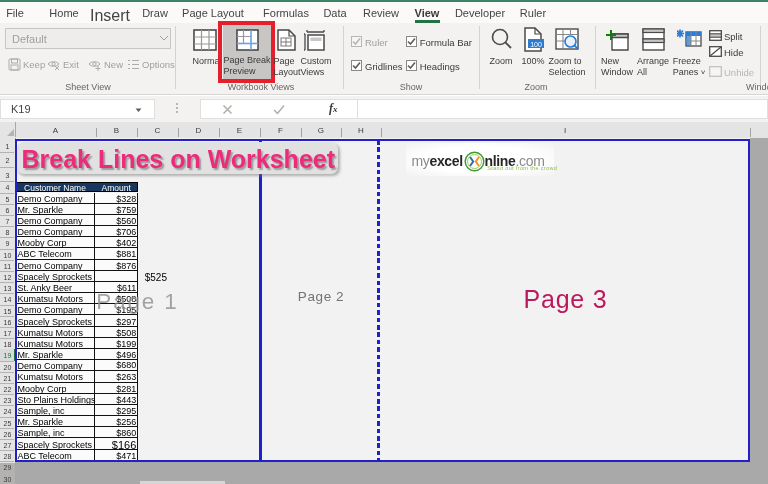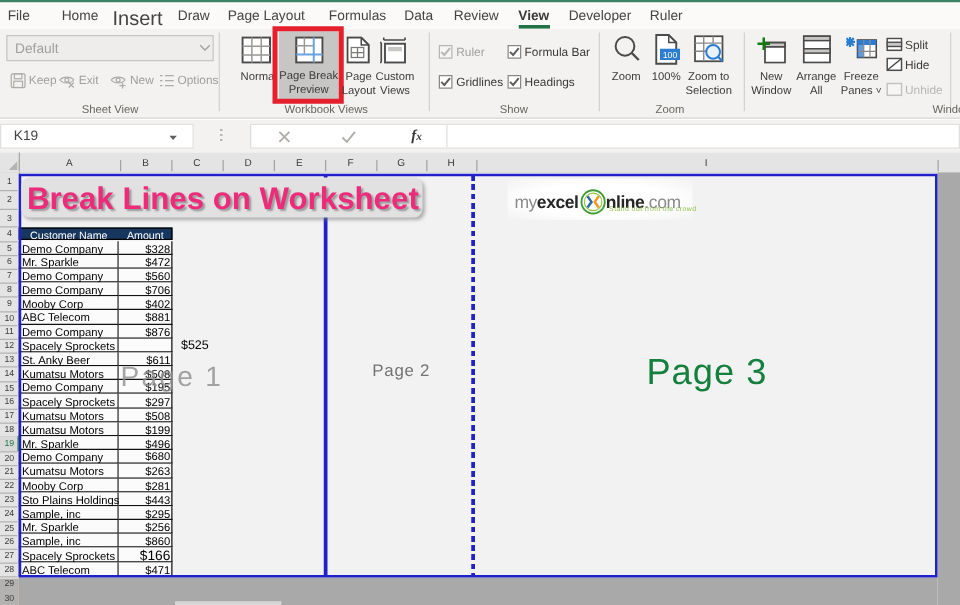--- a/index.html
+++ b/index.html
@@ -1,18 +1,18 @@
 <!DOCTYPE html>
 <html><head><meta charset="utf-8"><style>
 *{margin:0;padding:0;box-sizing:border-box}
 html,body{width:768px;height:484px;overflow:hidden}
 body{font-family:"Liberation Sans",sans-serif;position:relative;background:#fff}
 .a{position:absolute}
 .glab{position:absolute;font-size:9px;color:#67655f;text-align:center;white-space:nowrap;transform:translateX(-50%)}
-.btxt{position:absolute;font-size:9px;color:#3b3a39;text-align:center;line-height:10.5px;transform:translateX(-50%);white-space:nowrap}
+.btxt{position:absolute;font-size:9px;color:#3b3a39;text-align:left;line-height:10.5px;transform:translateX(-50%);white-space:nowrap}
 .sep{position:absolute;width:1px;background:#d4d2cf;top:26px;height:63px}
 .cbl{position:absolute;font-size:9.5px;color:#3b3a39;white-space:nowrap}
 .tab{position:absolute;top:7px;transform:translateX(-50%);white-space:nowrap}
 </style></head>
 <body>
 <div class="a" style="left:0;top:0;width:768px;height:1.6px;background:#3c8264"></div>
 <div class="a" style="left:0;top:2px;width:768px;height:21px;background:#fbfaf9"></div>
 <div class="a tab" style="left:15px;font-size:11px;color:#444">File</div>
 <div class="a tab" style="left:64px;font-size:11px;color:#444">Home</div>
 <div class="a tab" style="left:110px;font-size:16px;color:#444">Insert</div>
@@ -272,32 +272,32 @@
 <div class="a" style="left:0;top:461.3px;width:14px;height:1px;background:#b5b3b1"></div>
 <div class="a" style="left:0;top:467.4px;width:15px;transform:translateY(-50%);text-align:center;font-size:7px;color:#3b3a39">29</div>
 <div class="a" style="left:0;top:472.5px;width:14px;height:1px;background:#b5b3b1"></div>
 <div class="a" style="left:0;top:478.6px;width:15px;transform:translateY(-50%);text-align:center;font-size:7px;color:#3b3a39">30</div>
 <div class="a" style="left:0;top:483.7px;width:14px;height:1px;background:#b5b3b1"></div>
 <div class="a" style="left:15px;top:138.8px;width:735px;height:323.6px;border:2.8px solid #2121cc;z-index:5"></div>
 <div class="a" style="left:258.9px;top:140.4px;width:2.8px;height:320.9px;background:#2121cc;z-index:4"></div>
 <div class="a" style="left:377.2px;top:140.4px;width:2.4px;height:320.9px;background:repeating-linear-gradient(#2121cc 0 4.6px,transparent 4.6px 7.4px)"></div>
 <div class="a" style="left:137.4px;top:301.5px;transform:translate(-50%,-50%);font-size:22.5px;letter-spacing:1.8px;color:#8f8f8f;opacity:.8;white-space:nowrap;z-index:5">Page 1</div>
 <div class="a" style="left:321px;top:296px;transform:translate(-50%,-50%);font-size:13.5px;letter-spacing:0.6px;color:#737373;white-space:nowrap">Page 2</div>
-<div class="a" style="left:565.5px;top:298.5px;transform:translate(-50%,-50%);font-size:29px;letter-spacing:0.8px;color:#15803d;white-space:nowrap">Page 3</div>
+<div class="a" style="left:565.5px;top:298.5px;transform:translate(-50%,-50%);font-size:25px;letter-spacing:0.8px;color:#be185d;white-space:nowrap">Page 3</div>
 <div class="a" style="left:15.0px;top:182.1px;width:122.5px;height:10.4px;background:#17375e;border:1px solid #000"></div>
 <div class="a" style="left:15.0px;top:187.8px;width:80.0px;transform:translateY(-50%);text-align:center;font-size:8.5px;color:#fff">Customer Name</div>
 <div class="a" style="left:95px;top:187.8px;width:42.5px;transform:translateY(-50%);text-align:center;font-size:8.5px;color:#fff">Amount</div>
 <div class="a" style="left:15.0px;top:192.50px;width:80.0px;height:11.18px;background:rgba(252,252,252,.82);border-left:1px solid #111;border-right:1px solid #111;border-bottom:1px solid #111"></div>
 <div class="a" style="left:95px;top:192.50px;width:42.5px;height:11.18px;background:rgba(252,252,252,.82);border-right:1px solid #111;border-bottom:1px solid #111"></div>
 <div class="a" style="left:17.5px;top:198.59px;transform:translateY(-50%);font-size:9px;color:#000;white-space:nowrap">Demo Company</div>
 <div class="a" style="right:631.7px;top:198.59px;transform:translateY(-50%);font-size:9px;color:#000">$328</div>
 <div class="a" style="left:15.0px;top:203.68px;width:80.0px;height:11.18px;background:rgba(252,252,252,.82);border-left:1px solid #111;border-right:1px solid #111;border-bottom:1px solid #111"></div>
 <div class="a" style="left:95px;top:203.68px;width:42.5px;height:11.18px;background:rgba(252,252,252,.82);border-right:1px solid #111;border-bottom:1px solid #111"></div>
 <div class="a" style="left:17.5px;top:209.77px;transform:translateY(-50%);font-size:9px;color:#000;white-space:nowrap">Mr. Sparkle</div>
-<div class="a" style="right:631.7px;top:209.77px;transform:translateY(-50%);font-size:9px;color:#000">$472</div>
+<div class="a" style="right:631.7px;top:209.77px;transform:translateY(-50%);font-size:9px;color:#000">$759</div>
 <div class="a" style="left:15.0px;top:214.86px;width:80.0px;height:11.18px;background:rgba(252,252,252,.82);border-left:1px solid #111;border-right:1px solid #111;border-bottom:1px solid #111"></div>
 <div class="a" style="left:95px;top:214.86px;width:42.5px;height:11.18px;background:rgba(252,252,252,.82);border-right:1px solid #111;border-bottom:1px solid #111"></div>
 <div class="a" style="left:17.5px;top:220.95px;transform:translateY(-50%);font-size:9px;color:#000;white-space:nowrap">Demo Company</div>
 <div class="a" style="right:631.7px;top:220.95px;transform:translateY(-50%);font-size:9px;color:#000">$560</div>
 <div class="a" style="left:15.0px;top:226.04px;width:80.0px;height:11.18px;background:rgba(252,252,252,.82);border-left:1px solid #111;border-right:1px solid #111;border-bottom:1px solid #111"></div>
 <div class="a" style="left:95px;top:226.04px;width:42.5px;height:11.18px;background:rgba(252,252,252,.82);border-right:1px solid #111;border-bottom:1px solid #111"></div>
 <div class="a" style="left:17.5px;top:232.13px;transform:translateY(-50%);font-size:9px;color:#000;white-space:nowrap">Demo Company</div>
 <div class="a" style="right:631.7px;top:232.13px;transform:translateY(-50%);font-size:9px;color:#000">$706</div>
 <div class="a" style="left:15.0px;top:237.22px;width:80.0px;height:11.18px;background:rgba(252,252,252,.82);border-left:1px solid #111;border-right:1px solid #111;border-bottom:1px solid #111"></div>
 <div class="a" style="left:95px;top:237.22px;width:42.5px;height:11.18px;background:rgba(252,252,252,.82);border-right:1px solid #111;border-bottom:1px solid #111"></div>

